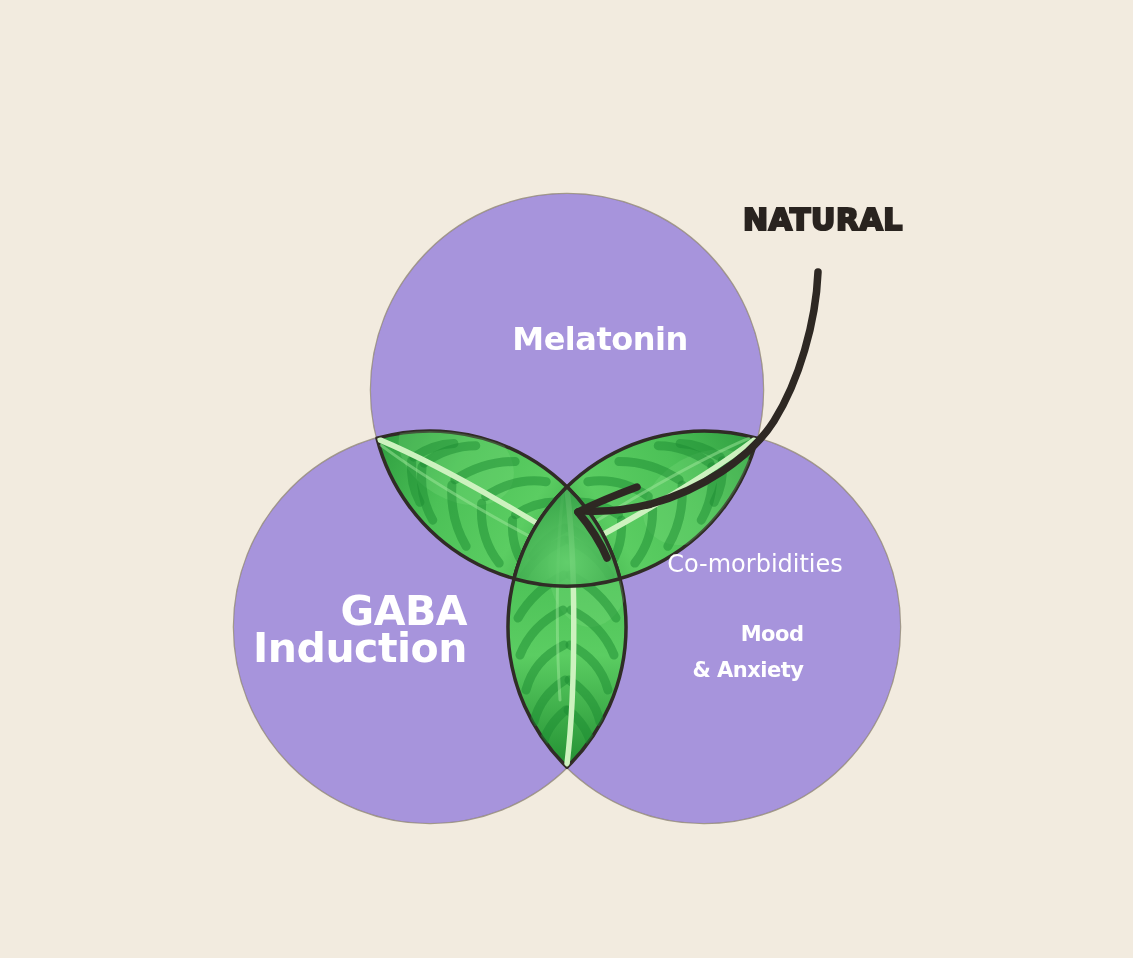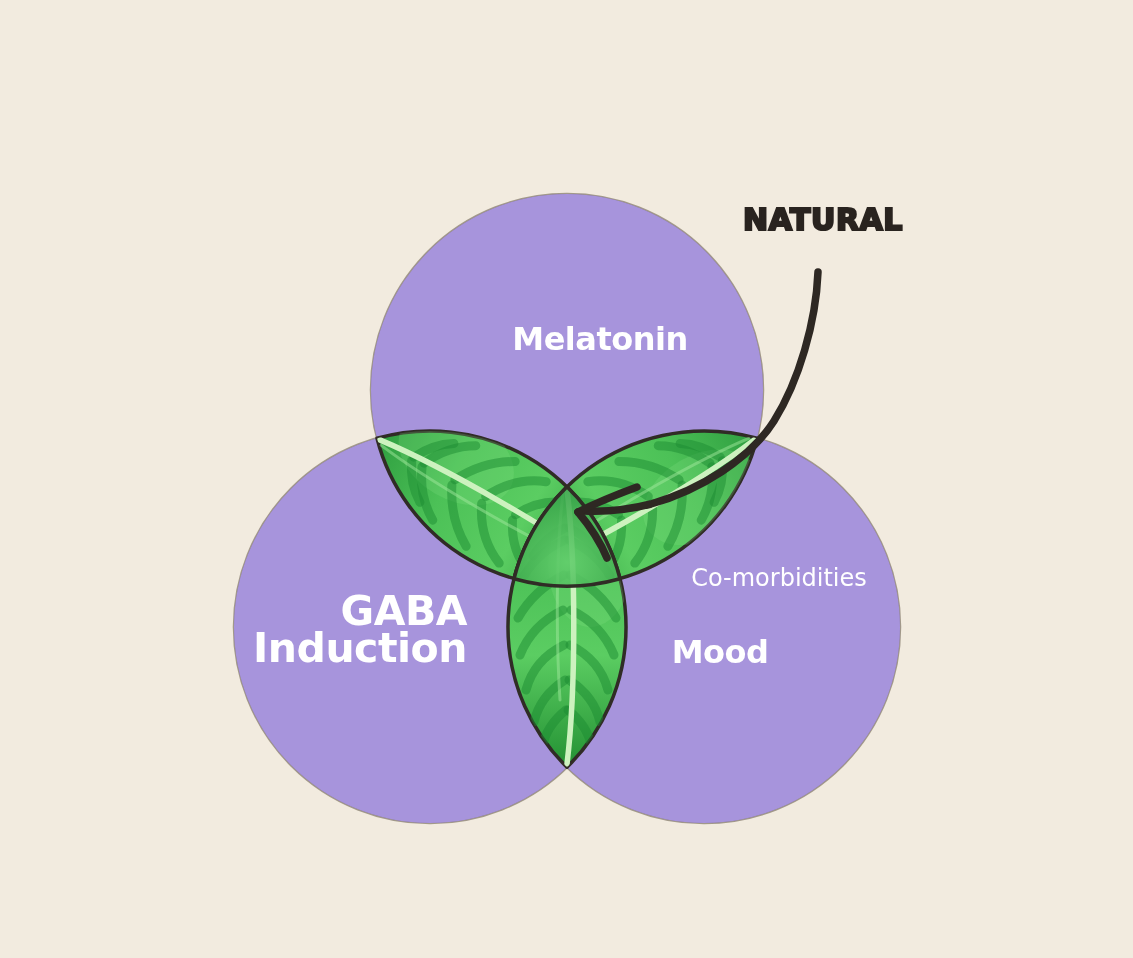--- a/index.html
+++ b/index.html
@@ -37,30 +37,29 @@
     margin-left: 44px;
   }
   .label-gaba {
     left: 360px;
     top: 630px;
     font-size: 41px;
     line-height: 37px;
   }
   .label-mood-sub {
     left: 755px;
-    top: 578px;
+    top: 564px;
     font-size: 24px;
     font-weight: 400;
     letter-spacing: 0px;
-    margin-left: 24px;
   }
   .label-mood-main {
-    left: 720px;
+    left: 748px;
     top: 652px;
-    font-size: 32px;
+    font-size: 21px;
     line-height: 36px;
   }
   .label-natural-sleep {
     left: 823px;
     top: 219px;
     color: #29231f;
     font-size: 30px;
     line-height: 31px;
     letter-spacing: 0.5px;
     -webkit-text-stroke: 2.2px #29231f;
@@ -146,19 +145,20 @@
 
   <div class="label label-gaba">
     <div>GABA</div>
     <div>Induction</div>
   </div>
 
   <div class="label label-mood-sub">Co-morbidities</div>
 
   <div class="label label-mood-main">
     <div>Mood</div>
+    <div>&amp; Anxiety</div>
   </div>
 
   <div class="label label-natural-sleep">
     <div>NATURAL</div>
   </div>
 
 </div>
 
 </body></html>

